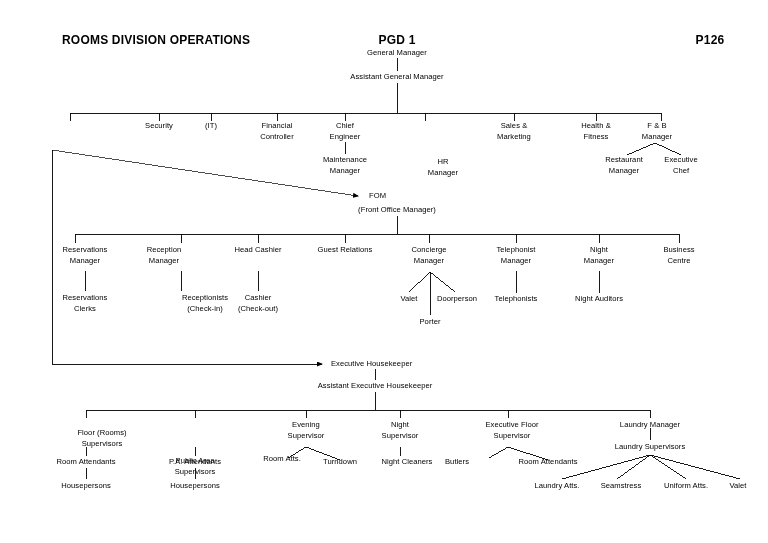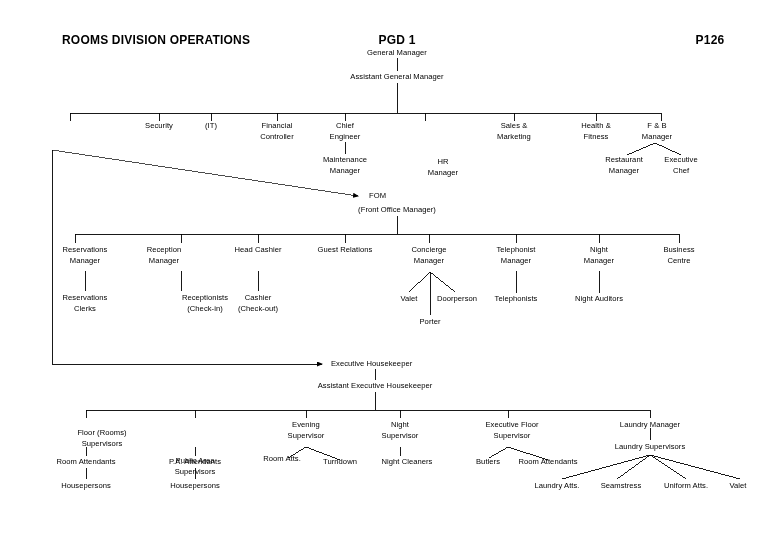--- a/index.html
+++ b/index.html
@@ -218,21 +218,21 @@
 Supervisor</div>
   <div class="node" style="left:512px; top:420px;">Executive Floor
 Supervisor</div>
   <div class="node" style="left:650px; top:420px;">Laundry Manager</div>
 
   <div class="node" style="left:86px; top:457px;">Room Attendants</div>
   <div class="node" style="left:195px; top:457px;">P.A. Attendants</div>
   <div class="node" style="left:282px; top:446px;margin-top:8px;">Room Atts.</div>
   <div class="node" style="left:340px; top:457px;">Turndown</div>
   <div class="node" style="left:407px; top:457px;">Night Cleaners</div>
-  <div class="node" style="left:488px; top:457px;">Butlers</div>
+  <div class="node" style="left:457px; top:457px;">Butlers</div>
   <div class="node" style="left:548px; top:457px;">Room Attendants</div>
   <div class="node" style="left:650px; top:442px;">Laundry Supervisors</div>
 
   <div class="node" style="left:86px; top:481px;">Housepersons</div>
   <div class="node" style="left:195px; top:481px;">Housepersons</div>
 
   <div class="node" style="left:557px; top:481px;">Laundry Atts.</div>
   <div class="node" style="left:621px; top:481px;">Seamstress</div>
   <div class="node" style="left:686px; top:481px;">Uniform Atts.</div>
   <div class="node" style="left:738px; top:481px;">Valet</div>

